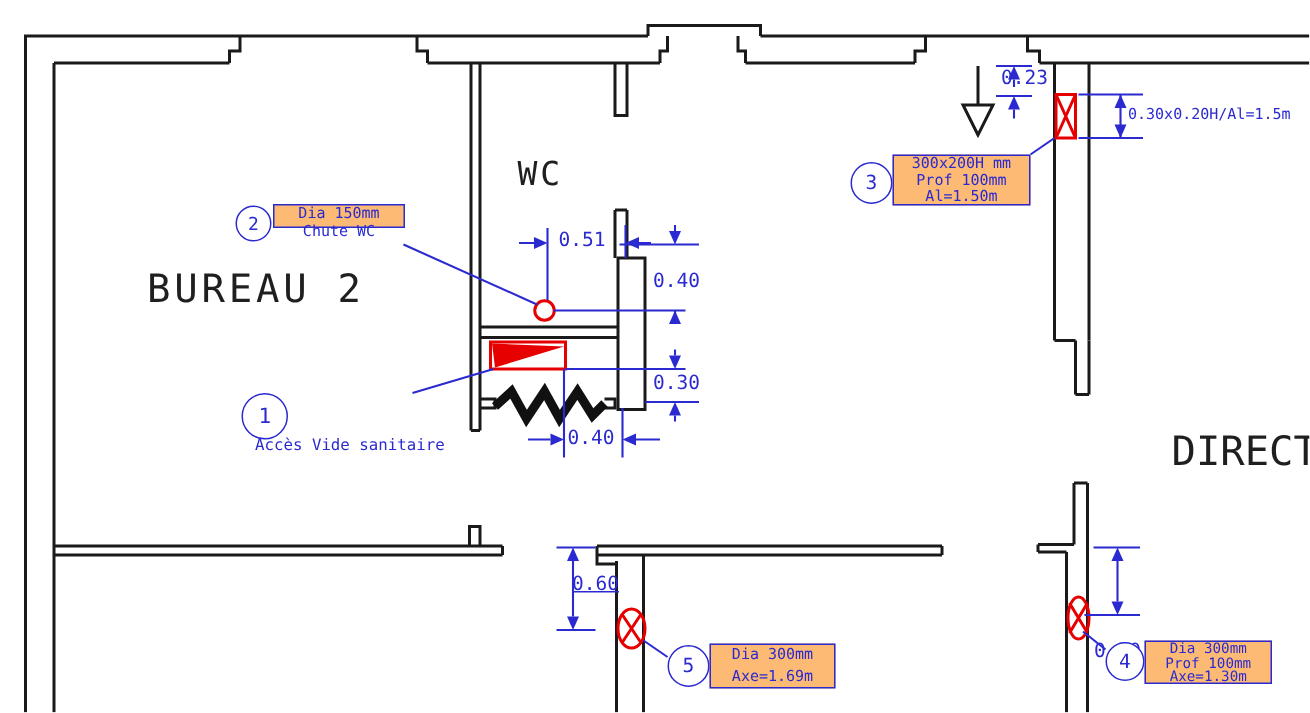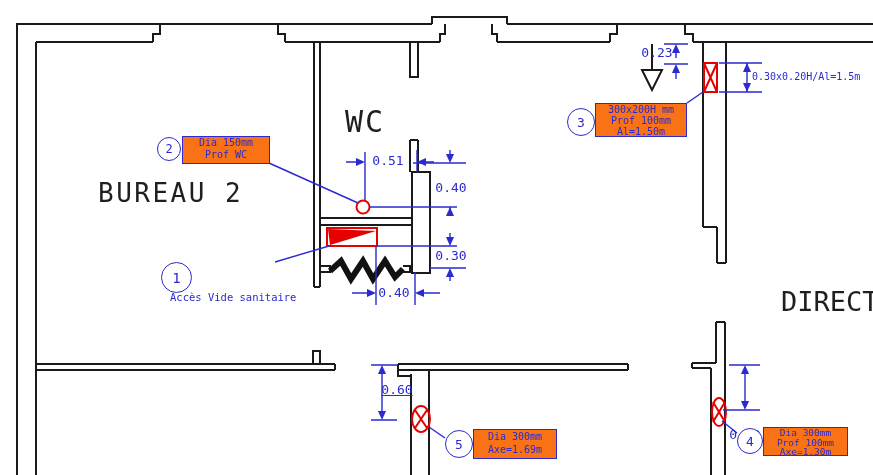--- a/index.html
+++ b/index.html
@@ -5,22 +5,22 @@
   html,body{margin:0;padding:0;background:#fff;}
   #plan{position:relative;width:873px;height:475px;background:#ffffff;overflow:hidden;
         font-family:"DejaVu Sans Mono", monospace;}
   #plan svg{position:absolute;left:0;top:0;}
   .lbl{position:absolute;white-space:nowrap;color:#1a1a1a;letter-spacing:2px;}
   .room{color:#1f1f1f;}
   .dim{position:absolute;white-space:nowrap;color:#2a2ad0;font-size:13px;text-align:center;}
   .anno{position:absolute;white-space:nowrap;color:#2a2ad0;font-size:10px;}
   .co-circle{position:absolute;border:1.6px solid #2a2ad0;border-radius:50%;background:#fff;
              color:#2a2ad0;display:flex;align-items:center;justify-content:center;box-sizing:border-box;}
-  .co-box{position:absolute;border:1.4px solid #2a2ad0;background:#f97316;color:#2a2ad0;
-          display:flex;flex-direction:column;align-items:center;justify-content:flex-start;
+  .co-box{position:absolute;border:1.4px solid #2a2ad0;background:#fdba74;color:#2a2ad0;
+          display:flex;flex-direction:column;align-items:center;justify-content:space-between;
           box-sizing:border-box;text-align:center;}
   .co-box div{white-space:nowrap;}
 </style>
 </head>
 <body>
 
 <div id="plan">
 
   <svg width="873" height="475" viewBox="0 0 873 475">
 
@@ -131,44 +131,44 @@
       <polygon points="376,293 367,289 367,297"></polygon>
         <polygon points="415,293 424,289 424,297"></polygon>
       <polygon points="382,365 378,374 386,374"></polygon>
         <polygon points="382,420 378,411 386,411"></polygon>
       <polygon points="745,365 741,374 749,374"></polygon>
         <polygon points="745,410 741,401 749,401"></polygon>
     </g>
   </svg>
 
   <div class="lbl room" style="left:98px;top:178px;font-size:26px;letter-spacing:2.5px;">BUREAU 2</div>
-  <div class="lbl room" style="left:345px;top:104px;font-size:30px;letter-spacing:2px;text-align:center;">WC</div>
+  <div class="lbl room" style="left:345px;top:104px;font-size:22px;letter-spacing:2px;text-align:center;">WC</div>
   <div class="lbl room" style="left:781px;top:286px;font-size:27px;letter-spacing:0;">DIRECTION</div>
 
-  <div class="dim" style="left:640px;top:45px;width:34px;">0.23</div>
+  <div class="dim" style="left:666px;top:45px;width:34px;">0.23</div>
   <div class="dim" style="left:371px;top:153px;width:34px;">0.51</div>
   <div class="dim" style="left:433px;top:180px;width:36px;">0.40</div>
   <div class="dim" style="left:433px;top:248px;width:36px;">0.30</div>
   <div class="dim" style="left:376px;top:285px;width:36px;">0.40</div>
   <div class="dim" style="left:380px;top:382px;width:34px;text-decoration:underline;">0.60</div>
   <div class="dim" style="left:728px;top:379px;width:34px;margin-top:48px;">0.50</div>
 
   <div class="anno" style="left:752px;top:71px;">0.30x0.20H/Al=1.5m</div>
 
   <div class="co-circle" style="left:161px;top:262px;width:31px;height:31px;font-size:14px;">
     <span>1</span>
   </div>
   <div class="anno" style="left:170px;top:291px;font-size:10.5px;">Accès Vide sanitaire</div>
 
   <div class="co-circle" style="left:157px;top:137px;width:24px;height:24px;font-size:12px;">
     <span>2</span>
   </div>
-  <div class="co-box" style="left:182px;top:136px;width:88px;height:28px;font-size:10px;line-height:12px;">
+  <div class="co-box" style="left:182px;top:136px;width:88px;height:16px;font-size:10px;line-height:12px;">
     <div>Dia 150mm</div>
-    <div>Prof WC</div>
+    <div>Chute WC</div>
   </div>
 
   <div class="co-circle" style="left:567px;top:108px;width:28px;height:28px;font-size:13px;">
     <span>3</span>
   </div>
   <div class="co-box" style="left:595px;top:103px;width:92px;height:34px;font-size:10px;line-height:11px;">
     <div>300x200H mm</div>
     <div>Prof 100mm</div>
     <div>Al=1.50m</div>
   </div>

